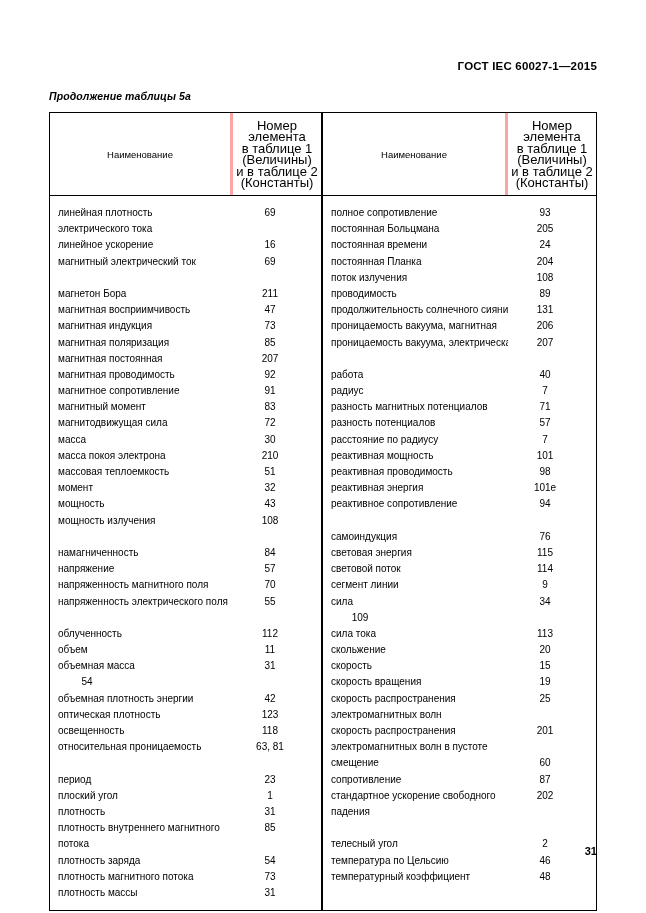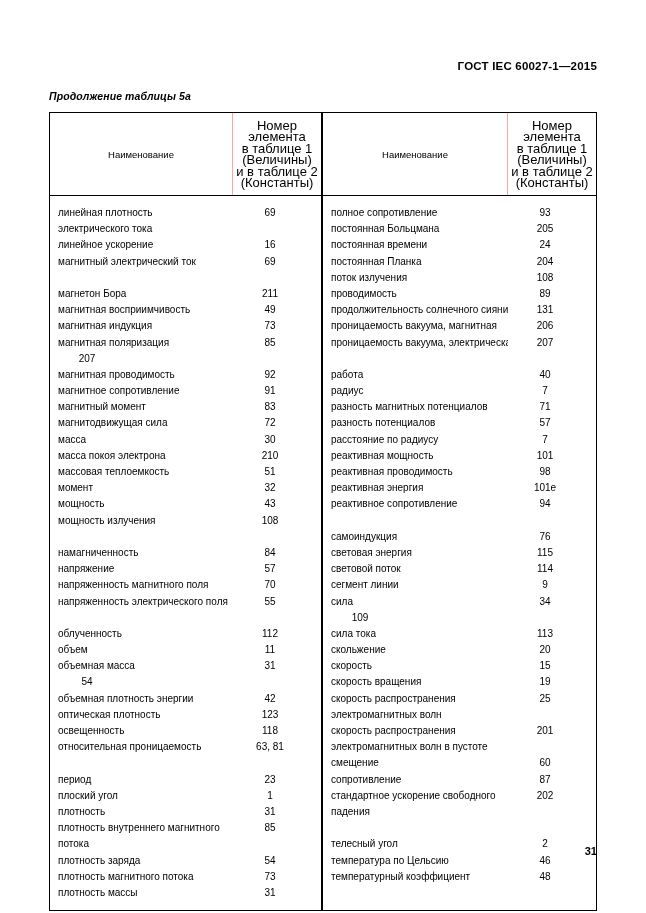--- a/index.html
+++ b/index.html
@@ -64,21 +64,21 @@
     display: flex;
     height: 82px;
     border-bottom: 1px solid #000;
   }
   .head-name {
     flex: 1;
     display: flex;
     align-items: center;
     justify-content: center;
     font-size: 9.5px;
-    border-right: 1px solid #fca5a5;
+    border-right: 3px solid #fca5a5;
     box-sizing: border-box;
   }
   .head-num {
     width: 88px;
     box-sizing: border-box;
     display: flex;
     flex-direction: column;
     align-items: center;
     justify-content: center;
     font-size: 13px;
@@ -166,31 +166,32 @@
           <div class="row spacer">
             <div class="cell-name"></div>
             <div class="cell-num"></div>
           </div>
           <div class="row">
             <div class="cell-name">магнетон Бора</div>
             <div class="cell-num">211</div>
           </div>
           <div class="row">
             <div class="cell-name">магнитная восприимчивость</div>
-            <div class="cell-num">49</div>
+            <div class="cell-num">47</div>
           </div>
           <div class="row">
             <div class="cell-name">магнитная индукция</div>
             <div class="cell-num">73</div>
           </div>
           <div class="row">
             <div class="cell-name">магнитная поляризация</div>
             <div class="cell-num">85</div>
           </div>
           <div class="row">
+            <div class="cell-name">магнитная  постоянная</div>
             <div class="cell-num">207</div>
           </div>
           <div class="row">
             <div class="cell-name">магнитная проводимость</div>
             <div class="cell-num">92</div>
           </div>
           <div class="row">
             <div class="cell-name">магнитное сопротивление</div>
             <div class="cell-num">91</div>
           </div>

